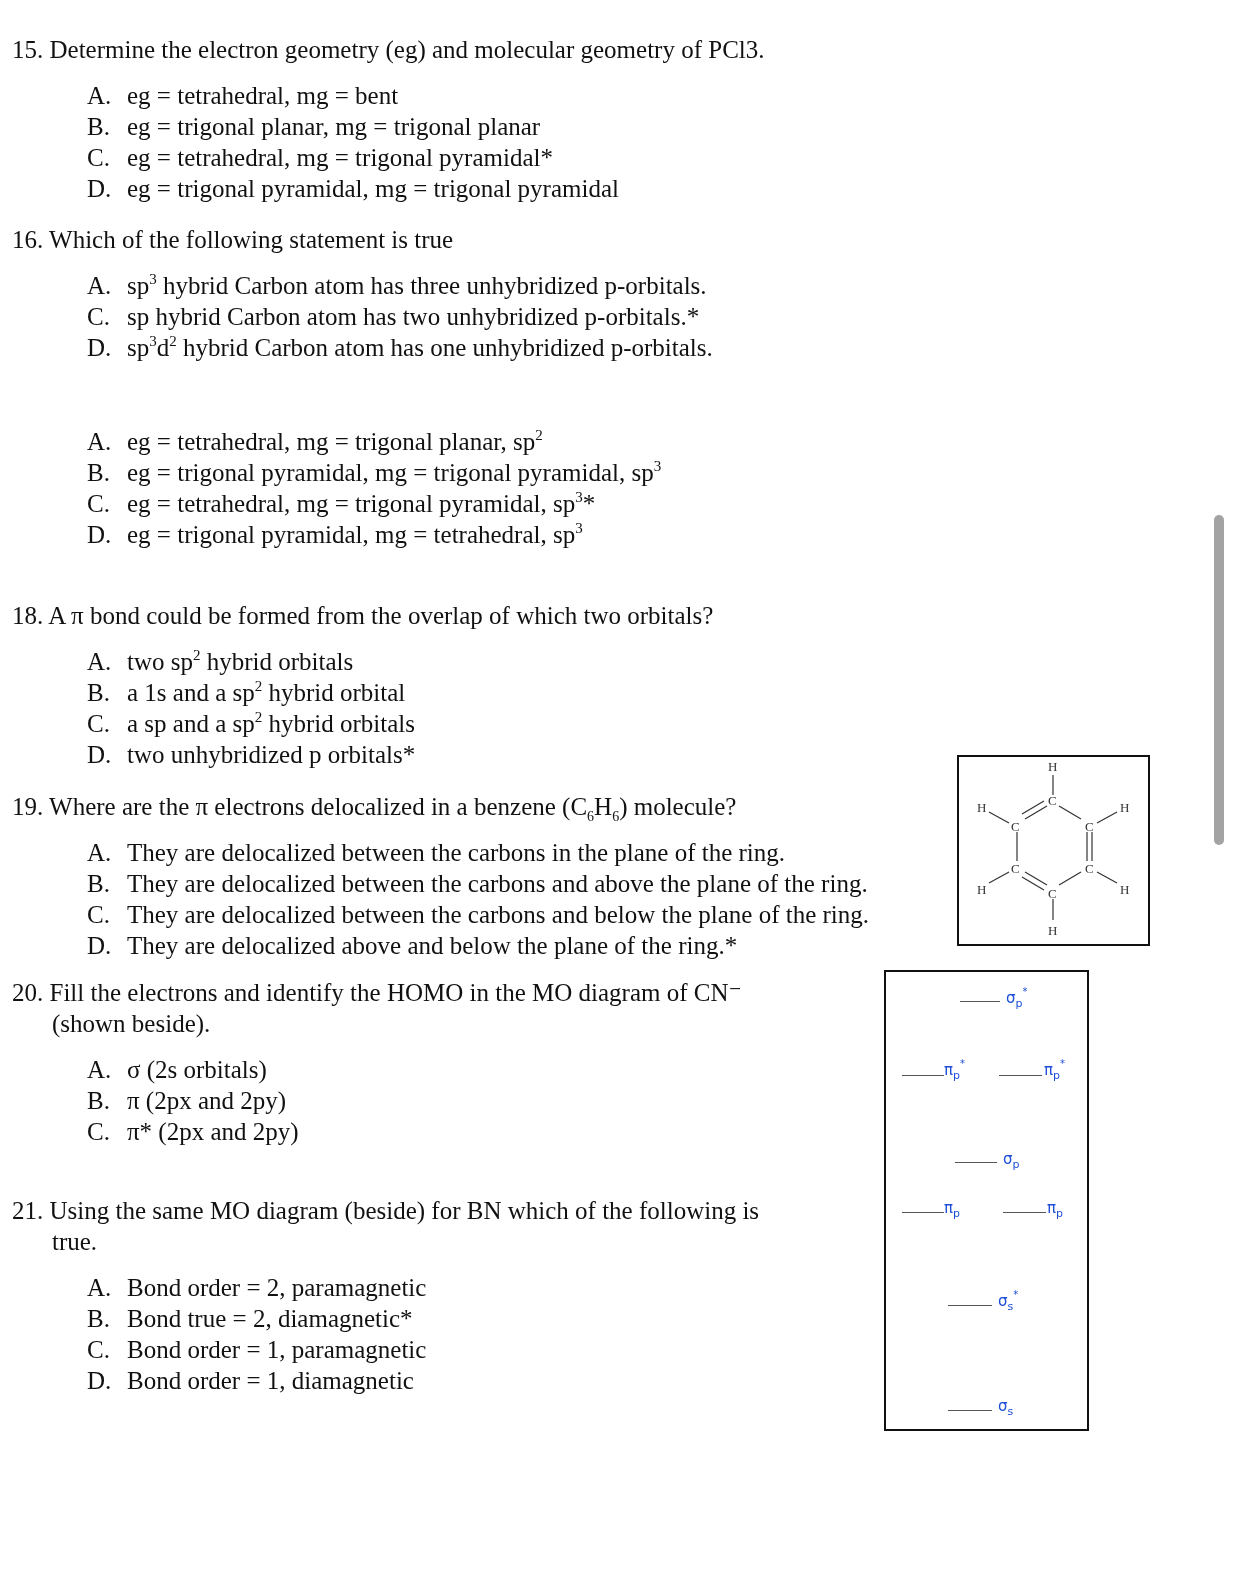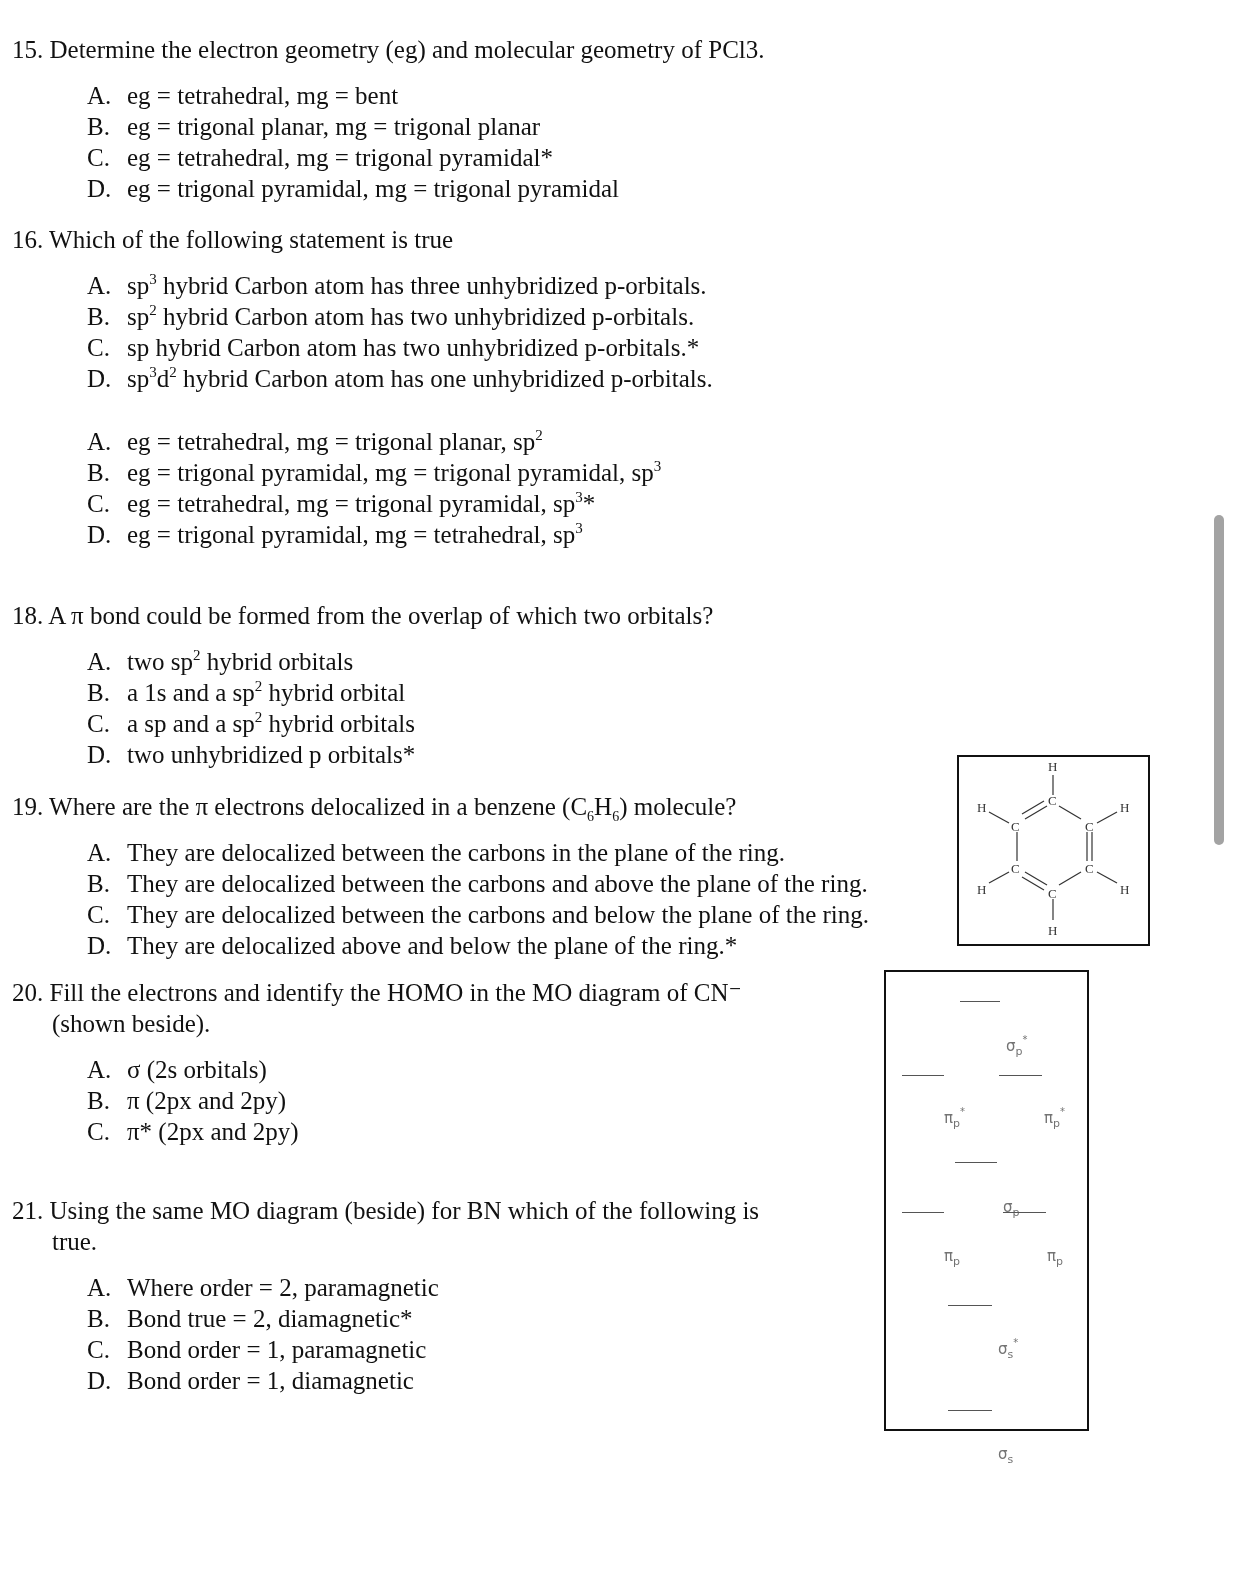--- a/index.html
+++ b/index.html
@@ -10,21 +10,21 @@
   .stem2 { padding-left: 40px; white-space: nowrap; }
   .opts { margin: 15px; padding: 0; list-style: none; }
   .opt { padding-left: 60px; white-space: nowrap; position: relative; }
   .opt .letter { display: inline-block; width: 40px; }
   sup { font-size: 15px; line-height: 0; vertical-align: 10px; }
   sub { font-size: 14px; line-height: 0; }
   .box { position: absolute; border: 2px solid #111; background: #fff; }
   .scrollbar { position: absolute; left: 1214px; top: 515px; width: 10px; height: 330px;
                background: #a3a3a3; border-radius: 5px; }
   .mo-level { position: absolute; height: 1px; background: #555; }
-  .mo-label { position: absolute; font-family: "DejaVu Sans", sans-serif; font-size: 15px; color: #737373; margin-top: 48px; }
+  .mo-label { position: absolute; font-family: "DejaVu Sans", sans-serif; font-size: 15px; color: #1d4ed8; }
   .mo-label sub { font-size: 11px; }
   .mo-label sup { font-size: 10px; vertical-align: 8px; }
 </style>
 </head>
 <body>
 
 <div class="q" style="top:34px;">
   <div class="stem">
     <span>15.</span>
     <span>Determine the electron geometry (eg) and molecular geometry of PCl3.</span>
@@ -37,21 +37,20 @@
   </ul>
 </div>
 
 <div class="q" style="top:224px;">
   <div class="stem">
     <span>16.</span>
     <span>Which of the following statement is true</span>
   </div>
   <ul class="opts">
     <li class="opt"><span class="letter">A.</span><span>sp</span><sup>3</sup><span> hybrid Carbon atom has three unhybridized p-orbitals.</span></li>
-    <li class="opt"><span class="letter">B.</span><span>sp</span><sup>2</sup><span> hybrid Carbon atom has two unhybridized p-orbitals.</span></li>
     <li class="opt"><span class="letter">C.</span><span>sp hybrid Carbon atom has two unhybridized p-orbitals.*</span></li>
     <li class="opt"><span class="letter">D.</span><span>sp</span><sup>3</sup><span>d</span><sup>2</sup><span> hybrid Carbon atom has one unhybridized p-orbitals.</span></li>
   </ul>
 </div>
 
 <div class="q" style="top:411px;">
   <ul class="opts">
     <li class="opt"><span class="letter">A.</span><span>eg = tetrahedral, mg = trigonal planar, sp</span><sup>2</sup><span></span></li>
     <li class="opt"><span class="letter">B.</span><span>eg = trigonal pyramidal, mg = trigonal pyramidal, sp</span><sup>3</sup><span></span></li>
     <li class="opt"><span class="letter">C.</span><span>eg = tetrahedral, mg = trigonal pyramidal, sp</span><sup>3</sup><span>*</span></li>
@@ -98,21 +97,21 @@
   </ul>
 </div>
 
 <div class="q" style="top:1195px;">
   <div class="stem">
     <span>21.</span>
     <span>Using the same MO diagram (beside) for BN which of the following is</span>
   </div>
   <div class="stem2">true.</div>
   <ul class="opts">
-    <li class="opt"><span class="letter">A.</span><span>Where order = 2, paramagnetic</span></li>
+    <li class="opt"><span class="letter">A.</span><span>Bond order = 2, paramagnetic</span></li>
     <li class="opt"><span class="letter">B.</span><span>Bond true = 2, diamagnetic*</span></li>
     <li class="opt"><span class="letter">C.</span><span>Bond order = 1, paramagnetic</span></li>
     <li class="opt"><span class="letter">D.</span><span>Bond order = 1, diamagnetic</span></li>
   </ul>
 </div>
 
 <div class="box" style="left:957px; top:755px; width:189px; height:187px;">
   <svg width="189" height="187" viewBox="0 0 189 187" font-family="Liberation Serif, serif" font-size="13" fill="#333">
 
     <g stroke="#333" stroke-width="1.2" fill="none">

